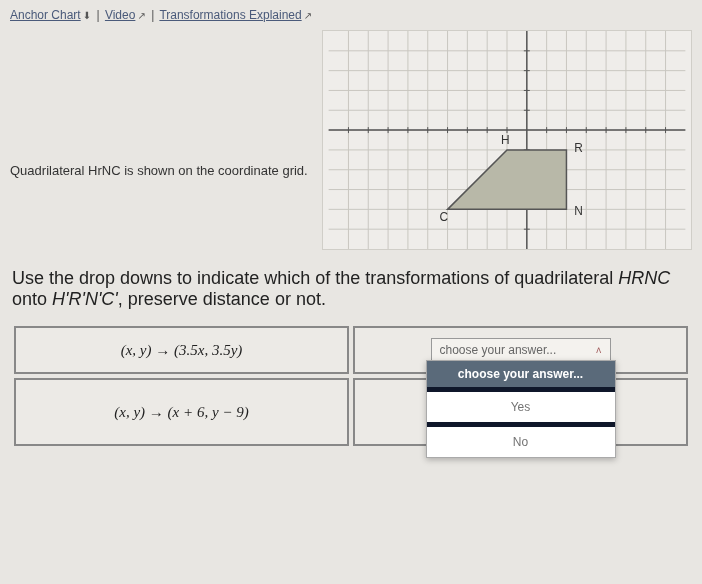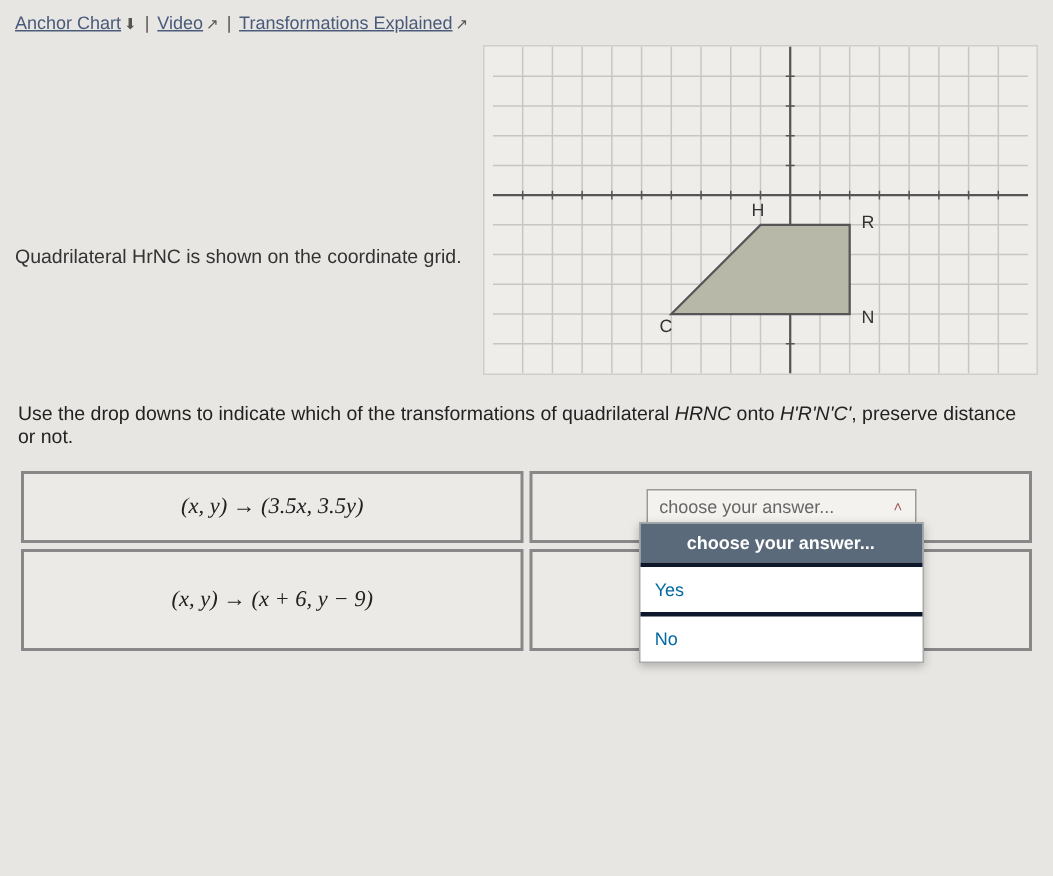--- a/index.html
+++ b/index.html
@@ -45,21 +45,21 @@
     .grid-wrap {
       flex: 1;
       height: 220px;
       position: relative;
       background: #efedea;
       border: 1px solid #d0cec8;
     }
     .grid-svg { width: 100%; height: 100%; }
     .instruction {
       padding: 18px 12px 8px 12px;
-      font-size: 13px;
+      font-size: 18px;
       color: #222;
     }
     .instruction i { font-style: italic; }
     table.main {
       width: calc(100% - 20px);
       margin: 4px 10px 0 10px;
       border-collapse: separate;
       border-spacing: 4px;
     }
     table.main th {
@@ -120,23 +120,23 @@
     }
     .menu .hdr {
       background: #5a6a7a;
       color: #fff;
       padding: 6px 10px;
       font-weight: bold;
       font-size: 12px;
     }
     .menu .opt {
       padding: 8px 10px;
-      color: #0369a1;
-      text-align: left;
-      border-top: 3px solid #0f172a;
+      color: #737373;
+      text-align: center;
+      border-top: 5px solid #0f172a;
       cursor: pointer;
     }
   </style>
 </head>
 <body>
 
 <div class="top-links">
   <a href="#"><span>Anchor Chart</span></a><span class="icon-inline">⬇</span>
   <span class="sep">|</span>
   <a href="#"><span>Video</span></a><span class="icon-inline">↗</span>

